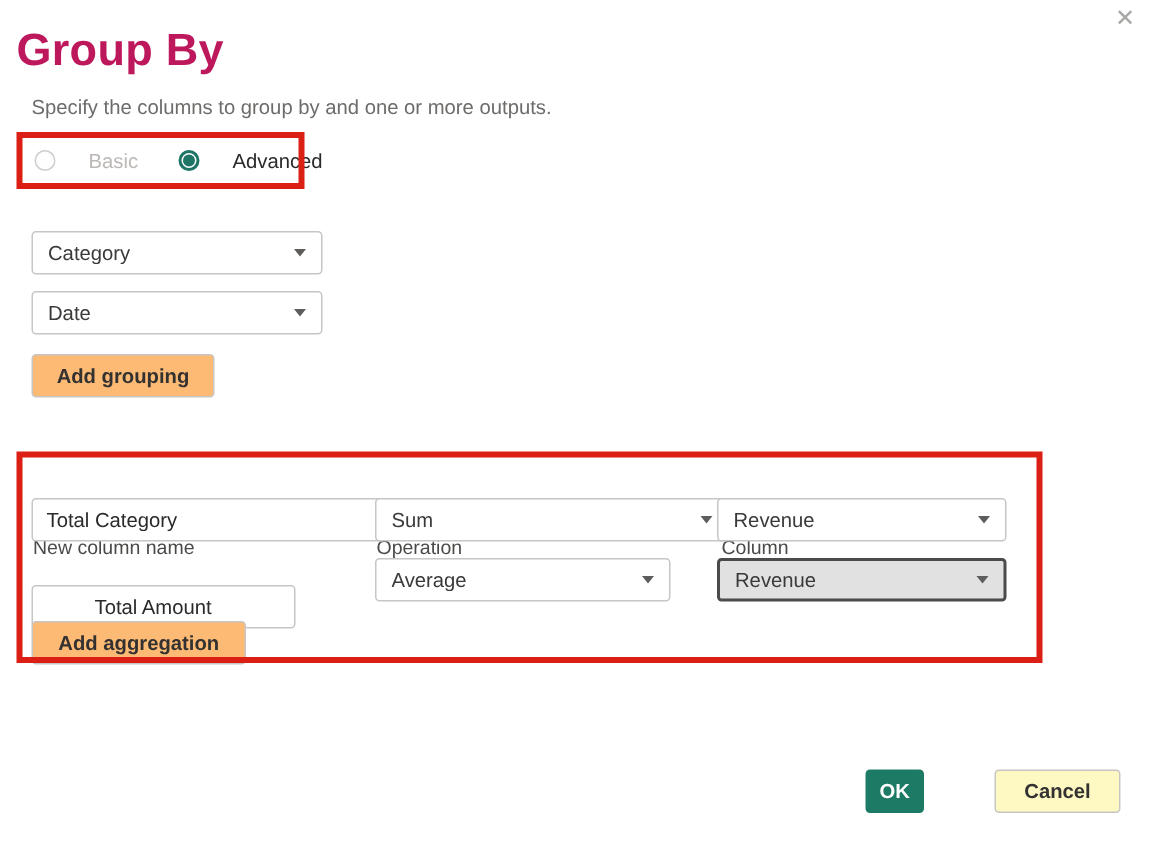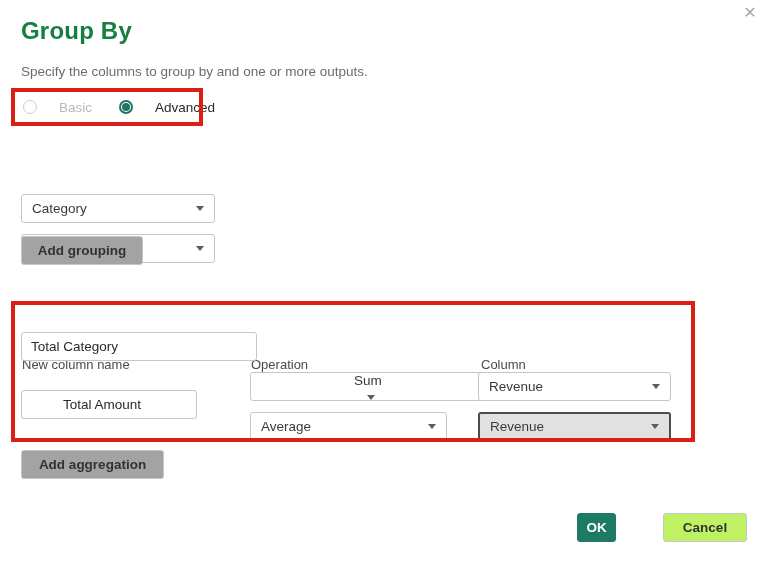--- a/index.html
+++ b/index.html
@@ -26,25 +26,25 @@
     align-items: center;
     justify-content: center;
     cursor: pointer;
     background: none;
     border: none;
     font-family: inherit;
   }
 
   .title {
     position: absolute;
-    left: 21px;
+    left: 11px;
     top: 17px;
-    font-size: 24px;
+    font-size: 30px;
     font-weight: 700;
-    color: #15803d;
+    color: #be185d;
     letter-spacing: 0.2px;
   }
 
   .subtitle {
     position: absolute;
     left: 21px;
     top: 64px;
     font-size: 13.5px;
     color: #6e6c6a;
   }
@@ -86,21 +86,20 @@
   .dd {
     position: absolute;
     height: 29px;
     border: 1px solid #c8c6c4;
     border-radius: 3px;
     background: #ffffff;
     display: flex;
     align-items: center;
     padding: 0 10px;
     cursor: pointer;
-    margin-top: 40px;
   }
   .dd-value { font-size: 13.5px; color: #3b3a39; flex: 1; white-space: nowrap; overflow: hidden; }
   .dd-arrow {
     width: 0; height: 0;
     border-left: 4px solid transparent;
     border-right: 4px solid transparent;
     border-top: 5px solid #5f5d5b;
     margin-left: 6px;
     flex: none;
   }
@@ -120,21 +119,21 @@
     color: #2b2a29;
     padding: 0 9px;
     outline: none;
   }
 
   .btn-secondary {
     position: absolute;
     height: 29px;
     border: 1px solid #c8c6c4;
     border-radius: 3px;
-    background: #a3a3a3;
+    background: #fdba74;
     font-family: inherit;
     font-size: 13.5px;
     font-weight: 700;
     color: #333231;
     cursor: pointer;
   }
 
   .col-label {
     position: absolute;
     font-size: 13px;
@@ -146,45 +145,45 @@
   
   .dd-category { left: 21px; top: 154px; width: 194px; }
   .dd-date     { left: 21px; top: 194px; width: 194px; }
   .btn-add-grouping { left: 21px; top: 236px; width: 122px; }
 
   .lbl-newcol    { left: 22px;  top: 309px; }
   .lbl-operation { left: 251px; top: 309px; }
   .lbl-column    { left: 481px; top: 309px; }
 
   .in-name-0 { left: 21px;  top: 332px; width: 236px; }
-  .dd-op-0   { left: 250px; top: 332px; width: 236px; flex-direction: column; }
+  .dd-op-0   { left: 250px; top: 332px; width: 236px; }
   .dd-col-0  { left: 478px; top: 332px; width: 193px; }
 
   .in-name-1 { left: 21px;  top: 390px; width: 176px; padding-left: 41px; }
   .dd-op-1   { left: 250px; top: 372px; width: 197px; }
   .dd-col-1  { left: 478px; top: 372px; width: 193px; }
 
-  .btn-add-aggregation { left: 21px; top: 414px; width: 143px; margin-top: 36px; }
+  .btn-add-aggregation { left: 21px; top: 414px; width: 143px; }
 
   .btn-ok {
     position: absolute;
     left: 577px; top: 513px; width: 39px; height: 29px;
     background: #1d7a64;
     color: #ffffff;
     border: 1px solid #1d7a64;
     border-radius: 3px;
     font-family: inherit;
     font-size: 13.5px;
     font-weight: 700;
     cursor: pointer;
   }
   .btn-cancel {
     position: absolute;
     left: 663px; top: 513px; width: 84px; height: 29px;
-    background: #bef264;
+    background: #fef9c3;
     color: #333231;
     border: 1px solid #c8c6c4;
     border-radius: 3px;
     font-family: inherit;
     font-size: 13.5px;
     font-weight: 600;
     cursor: pointer;
   }
 </style>
 </head>

